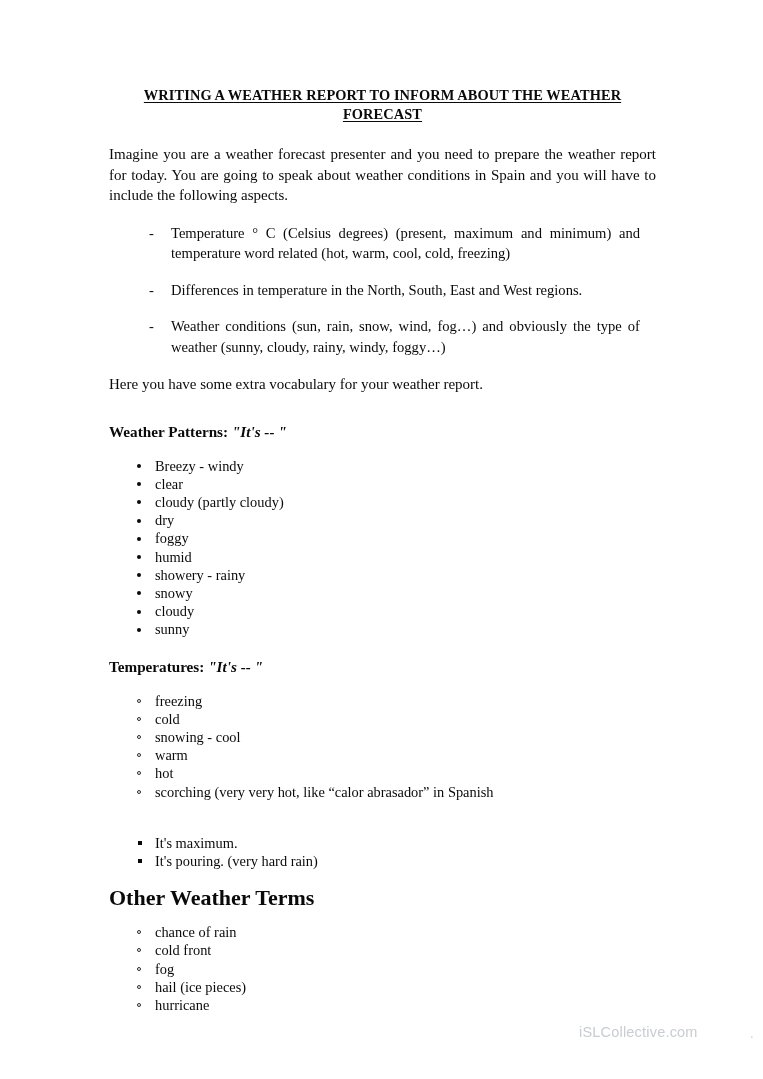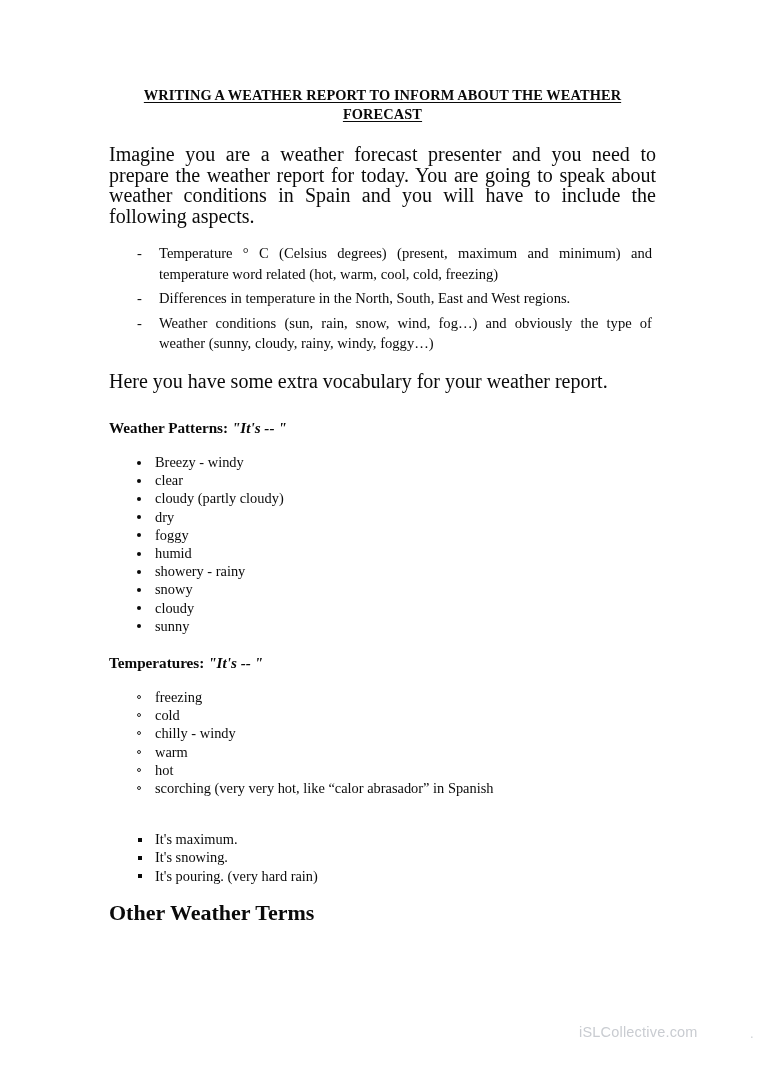--- a/index.html
+++ b/index.html
@@ -43,41 +43,41 @@
   .doc-title .tline {
     display: block;
   }
   .doc-title .u {
     text-decoration: underline;
     text-underline-offset: 2px;
   }
 
   
   .para {
-    font-size: 20px;
+    font-size: 15px;
     line-height: 20.5px;
     text-align: justify;
     margin: 0;
   }
   .para.intro { margin-bottom: 17px; }
   .para.extra { margin-top: 17px; margin-bottom: 8px; }
 
   
   ul.dash-list {
     list-style: none;
     margin: 0;
     padding: 0;
   }
   ul.dash-list > li {
     position: relative;
     padding-left: 46px;
     font-size: 14.6px;
     line-height: 20.5px;
     text-align: justify;
-    margin: 4px;
+    margin: 16px;
   }
   ul.dash-list > li::before {
     content: "-";
     position: absolute;
     left: 24px;
     top: 0;
   }
 
   
   .sec-head {
@@ -208,40 +208,46 @@
     <div class="block-gap-c"></div>
 
     <h2 class="sec-head">
       <span>Temperatures:</span>
       <span class="quote">"It's -- "</span>
     </h2>
     <div class="block-gap-b"></div>
     <ul class="voc circle">
       <li>freezing</li>
       <li>cold</li>
-      <li>chilly - windy</li>
+      <li>snowing - cool</li>
       <li>warm</li>
       <li>hot</li>
       <li>scorching (very very hot, like “calor abrasador” in Spanish</li>
     </ul>
 
     <div class="block-gap-c"></div>
 
     <div class="block-gap-b"></div>
     <ul class="voc square">
       <li>It's maximum.</li>
-      <li>It's snowing.</li>
       <li>It's pouring. (very hard rain)</li>
     </ul>
 
     <div class="block-gap-c"></div>
 
     <h2 class="sec-head big">
       <span>Other Weather Terms</span>
     </h2>
     <div class="block-gap-b"></div>
+    <ul class="voc circle">
+      <li>chance of rain</li>
+      <li>cold front</li>
+      <li>fog</li>
+      <li>hail (ice pieces)</li>
+      <li>hurricane</li>
+    </ul>
 
   </div>
 
   <div class="watermark">iSLCollective.com</div>
   <div class="watermark-dot">.</div>
 
 </div>
 
 </body></html>

